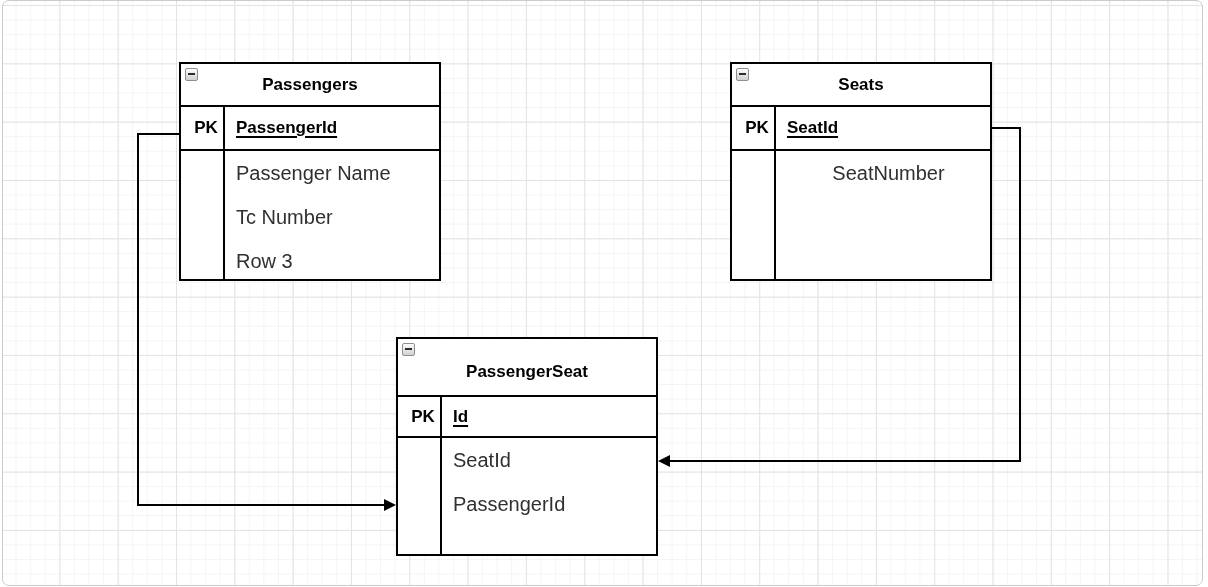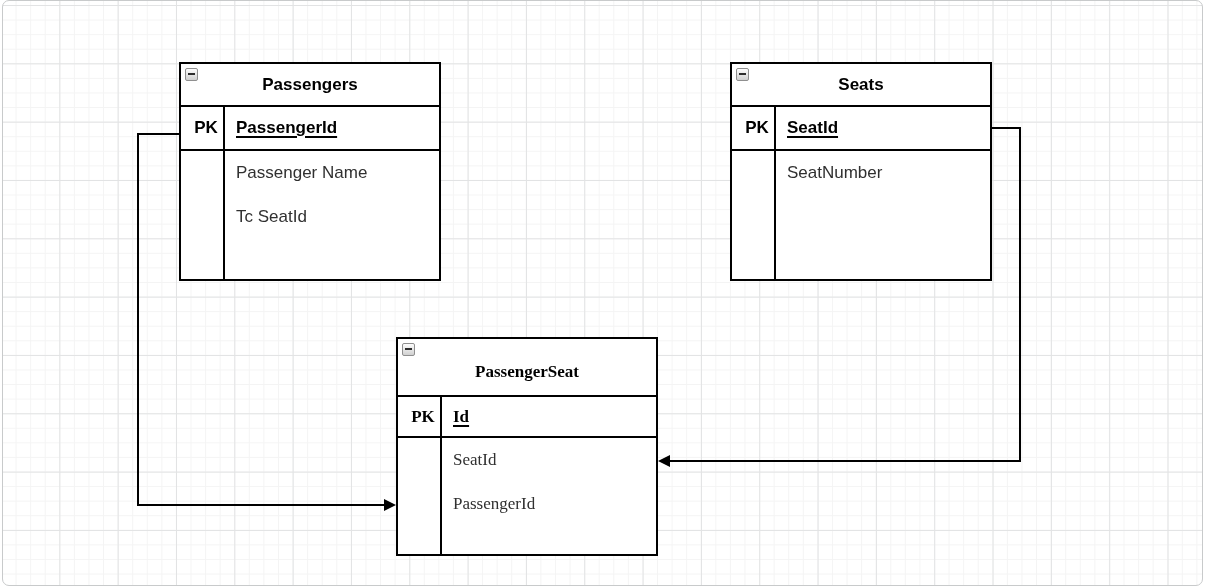--- a/index.html
+++ b/index.html
@@ -48,21 +48,21 @@
     font-weight:bold; font-size:17px;
   }
   .er-pkfield {
     position:absolute; left:44px; right:0; padding-left:11px;
     font-weight:bold; font-size:17px;
     text-decoration:underline; text-decoration-thickness:2px; text-underline-offset:3px;
   }
   .er-fields { position:absolute; left:44px; right:0; }
   .er-field {
     height:44px; line-height:44px; padding-left:11px;
-    font-size:17px; color:#303030; white-space:nowrap;
+    font-size:20px; color:#303030; white-space:nowrap;
   }
 </style>
 </head>
 <body>
 
 <div class="canvas">
 
   <div class="frame"></div>
 
   <svg class="connectors" width="1208" height="587">
@@ -82,41 +82,42 @@
           <span class="minus"></span>
         </span>
       <span>Passengers</span>
     </div>
     <div class="er-vline" style="top:41px;"></div>
     <div class="er-hline" style="top:85px;"></div>
     <div class="er-pk" style="top:43px; height:42px; line-height:42px;">PK</div>
     <div class="er-pkfield" style="top:43px; height:42px; line-height:42px;">PassengerId</div>
     <div class="er-fields" style="top:87px;">
       <div class="er-field">Passenger Name</div>
-      <div class="er-field">Tc SeatId</div>
+      <div class="er-field">Tc Number</div>
+      <div class="er-field">Row 3</div>
     </div>
   </div>
 
   <div class="er-table" style="left:730px; top:62px; width:262px; height:219px;text-decoration:underline;">
     <div class="er-header" style="height:41px; line-height:41px;">
       <span class="collapse">
           <span class="minus"></span>
         </span>
       <span>Seats</span>
     </div>
     <div class="er-vline" style="top:41px;"></div>
     <div class="er-hline" style="top:85px;"></div>
     <div class="er-pk" style="top:43px; height:42px; line-height:42px;">PK</div>
     <div class="er-pkfield" style="top:43px; height:42px; line-height:42px;">SeatId</div>
-    <div class="er-fields" style="top:87px;">
+    <div class="er-fields" style="top:87px;text-align:center;">
       <div class="er-field">SeatNumber</div>
     </div>
   </div>
 
-  <div class="er-table" style="left:396px; top:337px; width:262px; height:219px;font-family:Liberation Serif, serif;">
+  <div class="er-table" style="left:396px; top:337px; width:262px; height:219px;">
     <div class="er-header" style="height:56px; line-height:66px;">
       <span class="collapse">
           <span class="minus"></span>
         </span>
       <span>PassengerSeat</span>
     </div>
     <div class="er-vline" style="top:56px;"></div>
     <div class="er-hline" style="top:97px;"></div>
     <div class="er-pk" style="top:58px; height:39px; line-height:39px;">PK</div>
     <div class="er-pkfield" style="top:58px; height:24px; line-height:39px;">Id</div>

